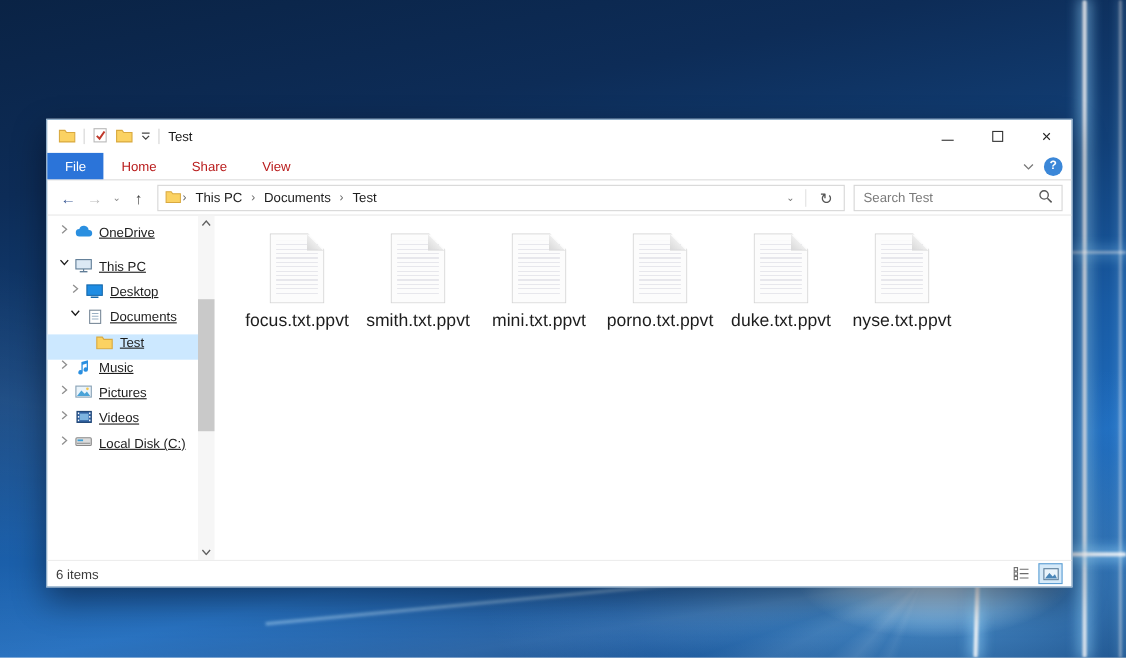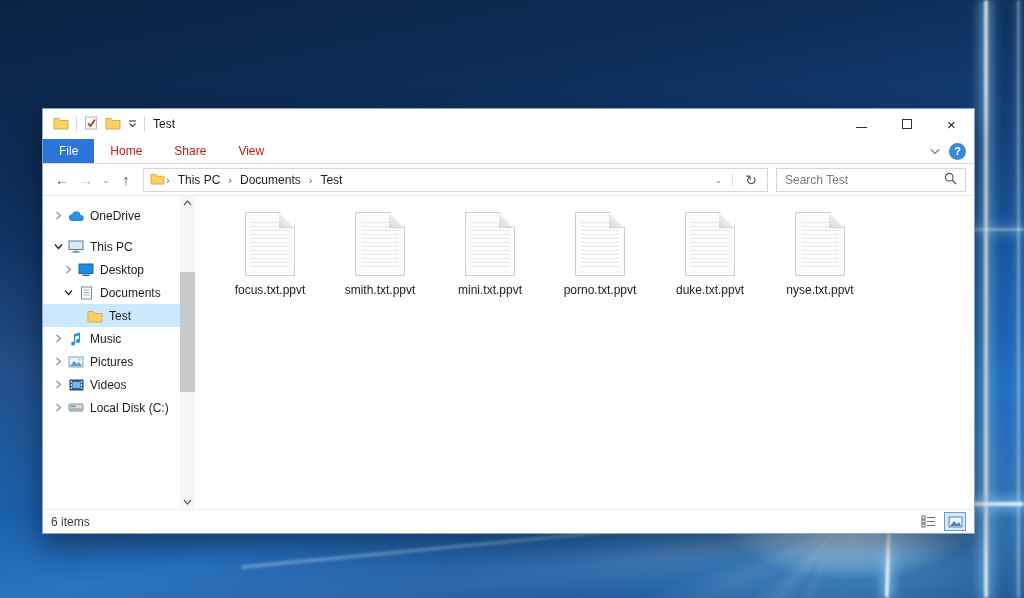--- a/index.html
+++ b/index.html
@@ -79,21 +79,21 @@
   .addr-refresh{ color:#555; font-size:14px; padding:0 8px; }
   .search-box{ width:190px; height:24px; margin-left:8px; border:1px solid #d6d6d6;
                display:flex; align-items:center; padding:0 8px;gap:44px; }
   .search-box input{ flex:1; border:none; outline:none; font:12px "Liberation Sans",sans-serif;
                      color:#333; min-width:0; background:transparent; }
   .search-box input::placeholder{ color:#7a7a7a; }
 
   
   .main{ flex:1; display:flex; min-height:0; }
   .sidebar{ width:137px; flex:0 0 auto; padding-top:8px; }
-  .srow{ height:23px; display:flex; align-items:center; padding-left:8px; }
+  .srow{ height:23px; display:flex; align-items:flex-start; padding-left:8px;text-decoration:underline; }
   .srow.indent1{ padding-left:18px; }
   .srow.indent2{ padding-left:42px; }
   .srow.group-gap{ margin-top:8px; }
   .srow.selected{ background:#cce8ff; }
   .chev{ width:15px; display:flex; justify-content:center; align-items:center; flex:0 0 auto; }
   .sicon{ width:20px; display:flex; justify-content:center; align-items:center; flex:0 0 auto; }
   .slabel{ margin-left:4px; white-space:nowrap; }
   .side-scroll{ width:15px; flex:0 0 auto; background:#f6f6f6; position:relative; }
   .scroll-arrow{ position:absolute; left:0; width:15px; height:14px; display:flex;
                  align-items:center; justify-content:center; color:#606060; }
@@ -105,21 +105,21 @@
   .file-item{ width:110px; display:flex; flex-direction:column; align-items:center; }
   .file-page{ width:50px; height:64px; position:relative; background:#fcfcfc;
               border:1px solid #cfcfcf;
               clip-path:polygon(0 0, calc(100% - 15px) 0, 100% 15px, 100% 100%, 0 100%); }
   .file-lines{ position:absolute; left:5px; right:5px; top:6px; bottom:6px;
                background:repeating-linear-gradient(to bottom, transparent 0 3px, #e7e7ec 3px 4px); }
   .file-fold{ position:absolute; top:0; right:0; width:15px; height:15px;
               background:linear-gradient(225deg, #f7f7f7 0%, #ececec 55%, #d8d8d8 100%);
               clip-path:polygon(0 0, 100% 100%, 0 100%);
               border-bottom:1px solid #d0d0d0; }
-  .file-name{ margin-top:7px; font-size:12px; color:#1d1d1d; }
+  .file-name{ margin-top:7px; font-size:16px; color:#1d1d1d; }
 
   
   .statusbar{ height:24px; flex:0 0 auto; border-top:1px solid #ededed; display:flex;
               align-items:center; padding:2px 8px; color:#3a3a3a; }
   .view-btns{ margin-left:auto; display:flex; align-items:center; gap:5px; }
   .view-btn{ width:22px; height:19px; display:flex; align-items:center; justify-content:center; }
   .view-btn.selected{ background:#d6eaf9; border:1px solid #5e9fd4; }
 </style>
 </head>
 <body>

